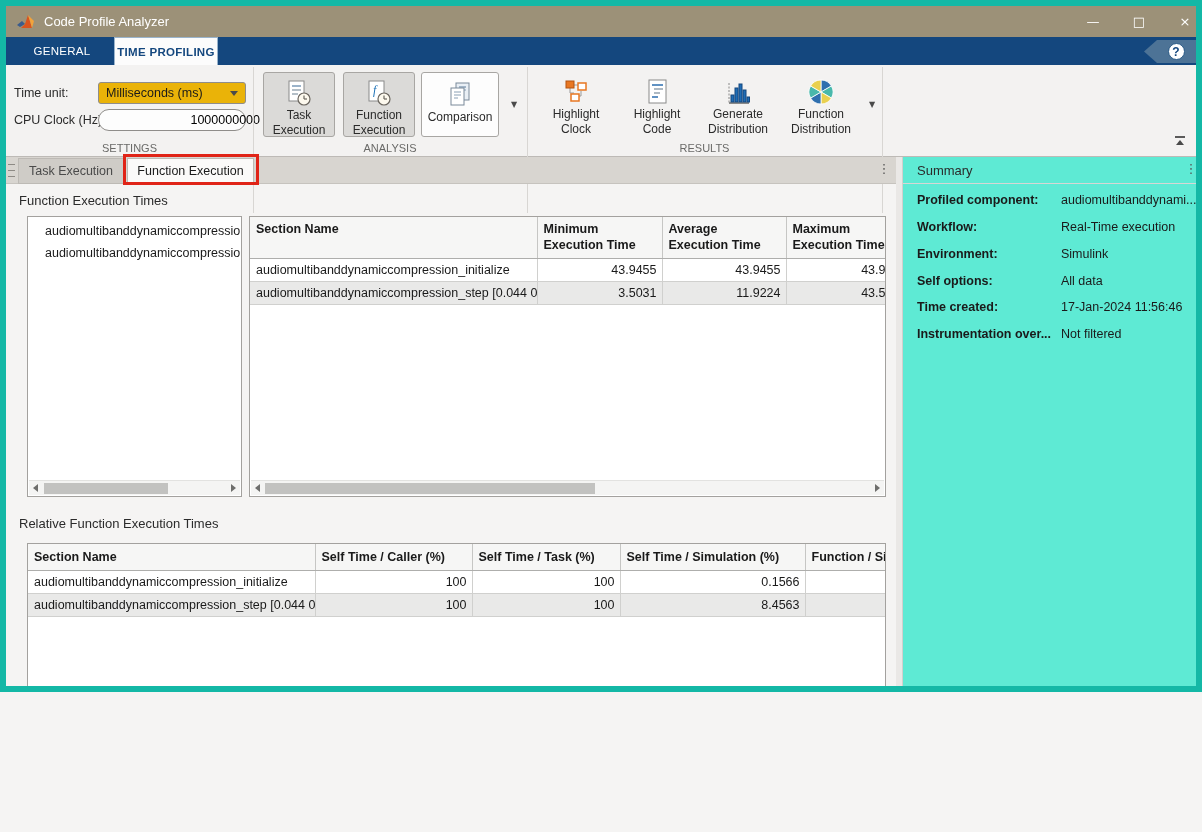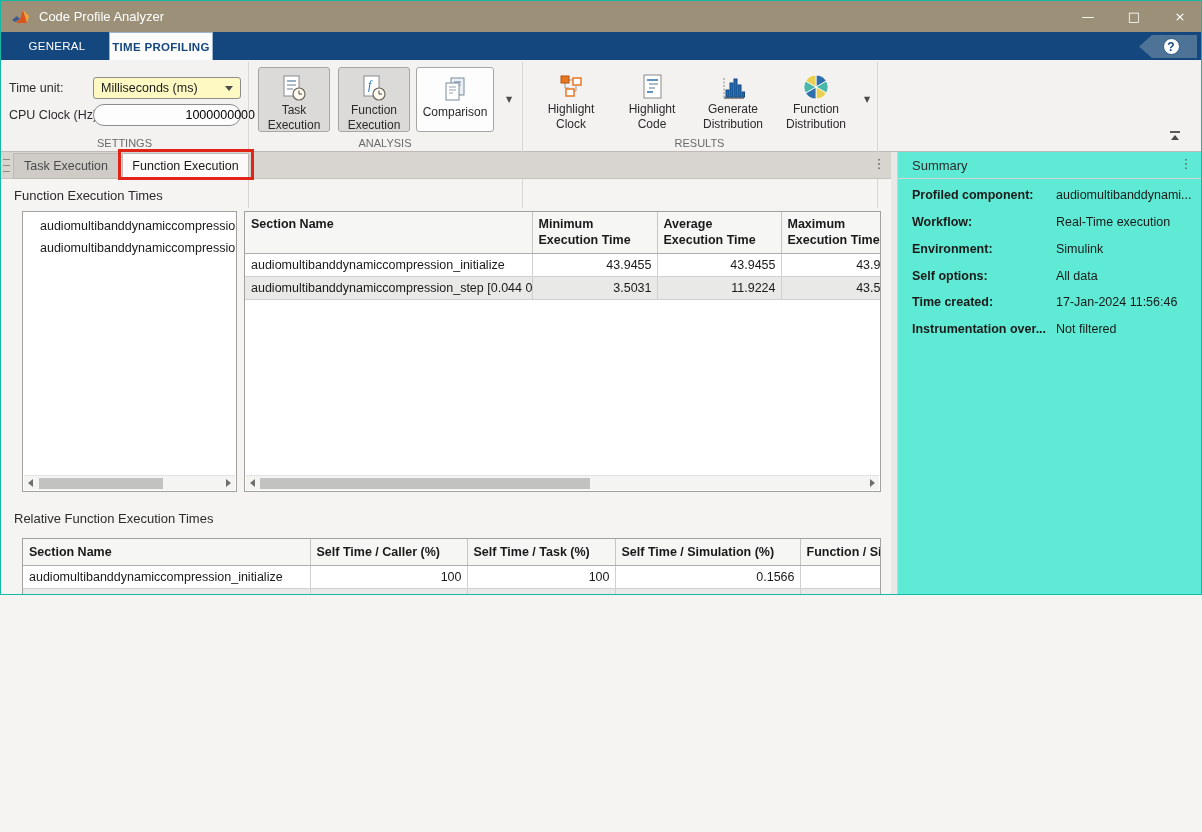--- a/index.html
+++ b/index.html
@@ -1,18 +1,18 @@
 <!DOCTYPE html>
 <html><head>
 <meta charset="utf-8">
 <style>
   * { margin:0; padding:0; box-sizing:border-box; }
   html,body { width:1202px; height:832px; }
   body { font-family:"Liberation Sans", sans-serif; font-size:12.5px; color:#1a1a1a; background:#f5f4f3; }
-  #window { position:relative; width:1202px; height:595px; overflow:hidden; border:1px solid #14b8a6; background:#f5f4f3; }
+  #window { position:relative; width:1202px; height:692px; overflow:hidden; border:6px solid #14b8a6; background:#f5f4f3; }
 
   
   .titlebar { position:absolute; left:0; top:0; width:1202px; height:31px; background:#9c9178; display:flex; align-items:center; }
   .titlebar .logo { width:20px; height:20px; margin-left:10px; }
   .titlebar .title { color:#ffffff; font-size:13px; margin-left:8px; }
   .winbtns { position:absolute; right:0; top:0; height:31px; display:flex; }
   .winbtn { width:46px; height:31px; display:flex; align-items:center; justify-content:center; color:#ffffff; font-family:"DejaVu Sans", sans-serif; font-size:13px; cursor:default; }
 
   
   .tabstrip { position:absolute; left:0; top:31px; width:1202px; height:28px; background:#14477e; }
@@ -20,21 +20,21 @@
   .rtab.general { left:12px; width:88px; color:#ffffff; }
   .rtab.timeprof { left:108px; width:104px; background:#fcfcfc; color:#14477e; border:1px solid #9ab4cc; border-bottom:none; font-weight:700; }
   .helpchev { position:absolute; right:6px; top:3px; width:58px; height:23px; background:#4d7396; clip-path:polygon(0 50%, 13px 0, 100% 0, 100% 100%, 13px 100%); display:flex; align-items:center; justify-content:center; }
   .helpcircle { width:17px; height:17px; border-radius:50%; background:#ffffff; border:1px solid #2a5a86; color:#14477e; font-weight:700; font-size:12px; display:flex; align-items:center; justify-content:center; margin-left:6px; }
 
   
   .ribbon { position:absolute; left:0; top:59px; width:1202px; height:92px; background:#f3f2f1; border-bottom:1px solid #bdbab6; }
   .vsep { position:absolute; top:2px; height:146px; width:1px; background:#d8d6d3; }
   .seclabel { position:absolute; top:77px; height:14px; font-size:11px; color:#6a6a68; text-align:center; }
   .fieldlabel { position:absolute; font-size:12.5px; color:#2b2b2b; }
-  .combo { position:absolute; left:92px; top:17px; width:148px; height:22px; background:#fef9c3; border:1px solid #8f8d8a; border-radius:3px; display:flex; align-items:center; }
+  .combo { position:absolute; left:92px; top:17px; width:148px; height:22px; background:#eab308; border:1px solid #8f8d8a; border-radius:3px; display:flex; align-items:center; }
   .combo .val { padding-left:7px; flex:1; }
   .combo .caret { width:0; height:0; border-left:4px solid transparent; border-right:4px solid transparent; border-top:5px solid #4a4a4a; margin-right:7px; }
   .spinwrap { position:absolute; left:92px; top:44px; width:148px; height:22px; border:1px solid #8f8d8a; border-radius:11px; background:#fdfdfd; display:flex; }
   .spinwrap input { flex:1; border:none; outline:none; text-align:right; font-family:"Liberation Sans", sans-serif; font-size:12.5px; padding-right:3px; background:transparent; }
   .spincol { width:15px; border-left:1px solid #b5b3b0; display:flex; flex-direction:column; }
   .spinbtn { flex:1; display:flex; align-items:center; justify-content:center; }
   .tri-up { width:0; height:0; border-left:4px solid transparent; border-right:4px solid transparent; border-bottom:5px solid #4a4a4a; }
   .tri-down { width:0; height:0; border-left:4px solid transparent; border-right:4px solid transparent; border-top:5px solid #4a4a4a; }
 
   .bigbtn { position:absolute; top:7px; height:65px; border-radius:3px; display:flex; flex-direction:column; align-items:center; padding-top:5px; font-size:12px; color:#2b2b2b; line-height:1.25; text-align:center; }

